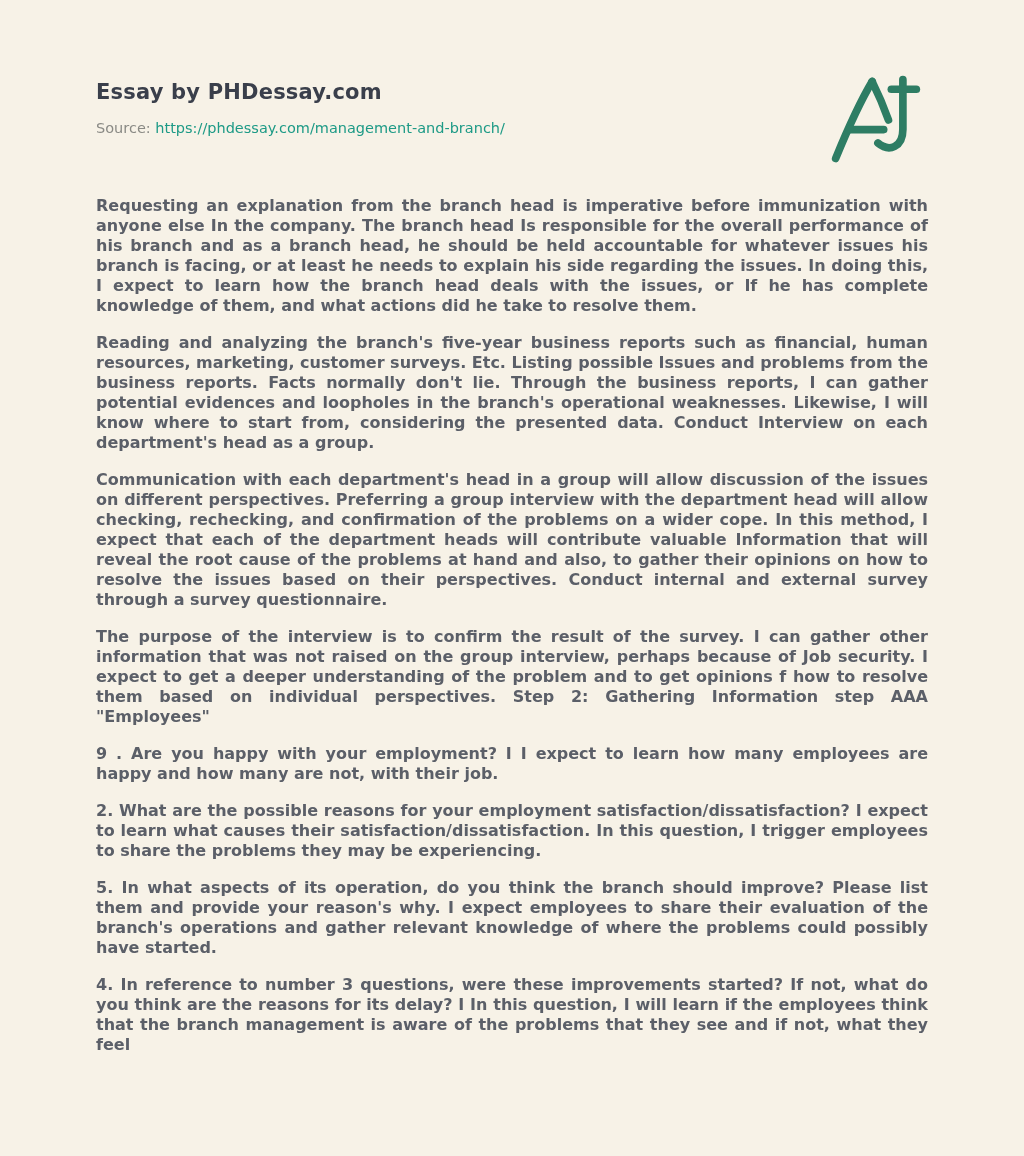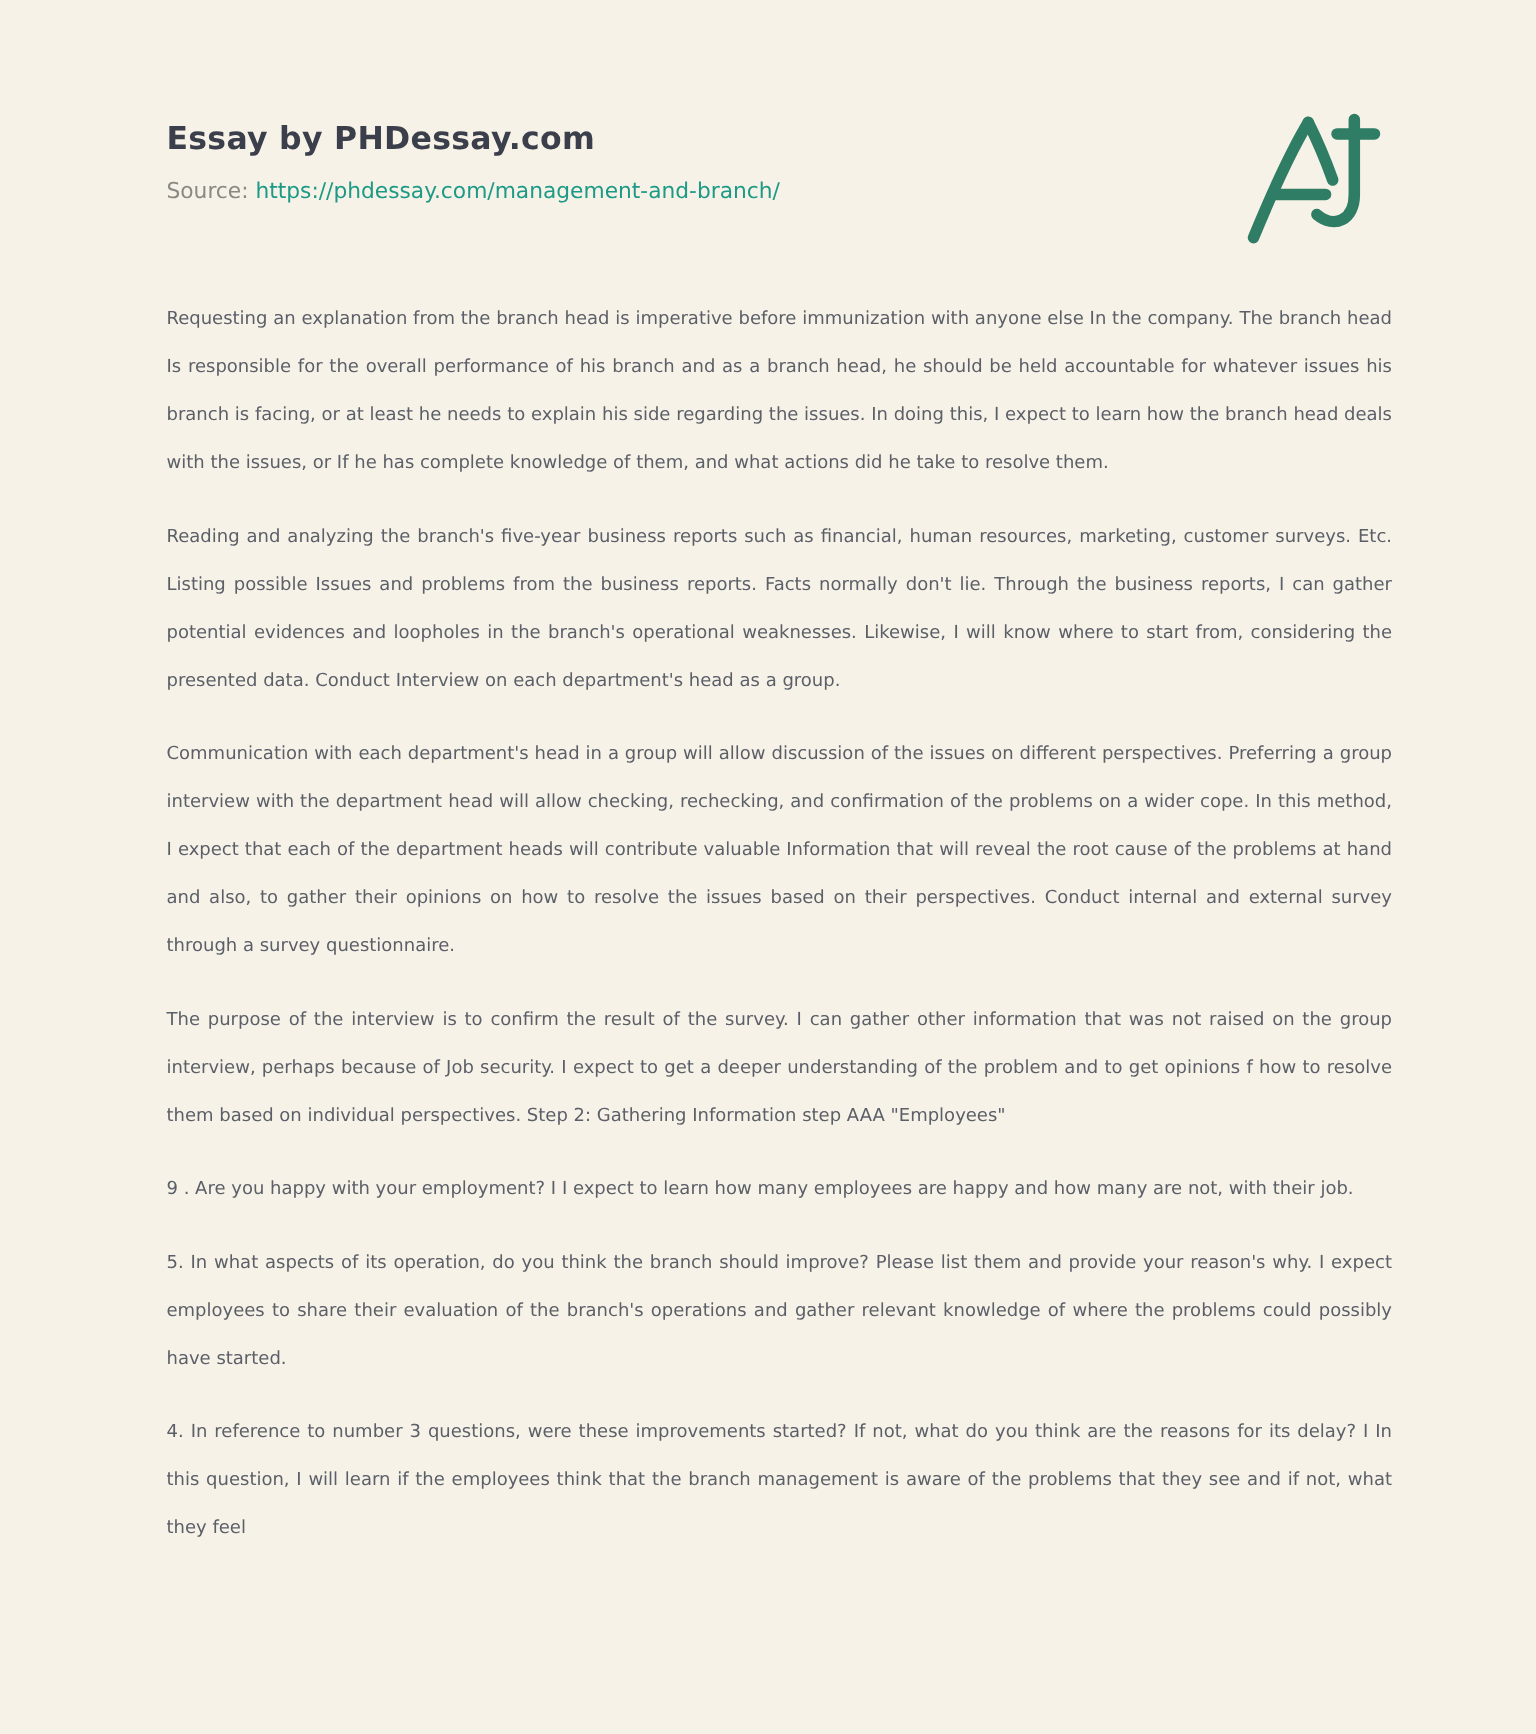--- a/index.html
+++ b/index.html
@@ -8,21 +8,20 @@
     background: #f7f2e7;
     font-family: "DejaVu Sans", "Liberation Sans", sans-serif;
   }
   .page {
     position: relative;
     width: 1024px;
     height: 1156px;
     background: #f7f2e7;
     overflow: hidden;
     box-sizing: border-box;
-    padding-left: 15px;
   }
   .inner {
     padding: 72px 96px 0 96px;
     box-sizing: border-box;
   }
   .header {
     display: flex;
     justify-content: space-between;
     align-items: flex-start;
   }
@@ -53,25 +52,26 @@
     font-size: 32px;
     font-weight: 700;
     color: #2b3040;
     letter-spacing: 0.2px;
   }
   .content {
     margin-top: 28px;
   }
   .content p.para {
     margin: 0 0 17px 0;
-    font-size: 12px;
-    line-height: 32px;
+    font-size: 16px;
+    line-height: 20px;
     color: #5b5f68;
     text-align: justify;
     text-justify: inter-word;
+    font-weight: bold;
   }
 </style>
 </head>
 <body>
 
 <div class="page">
   <div class="inner">
 
     <div class="header">
       <div class="header-left">
@@ -97,18 +97,19 @@
       </div>
     </div>
 
 
     <div class="content">
         <p class="para">Requesting an explanation from the branch head is imperative before immunization with anyone else In the company. The branch head Is responsible for the overall performance of his branch and as a branch head, he should be held accountable for whatever issues his branch is facing, or at least he needs to explain his side regarding the issues. In doing this, I expect to learn how the branch head deals with the issues, or If he has complete knowledge of them, and what actions did he take to resolve them.</p>
         <p class="para">Reading and analyzing the branch's five-year business reports such as financial, human resources, marketing, customer surveys. Etc. Listing possible Issues and problems from the business reports. Facts normally don't lie. Through the business reports, I can gather potential evidences and loopholes in the branch's operational weaknesses. Likewise, I will know where to start from, considering the presented data. Conduct Interview on each department's head as a group.</p>
         <p class="para">Communication with each department's head in a group will allow discussion of the issues on different perspectives. Preferring a group interview with the department head will allow checking, rechecking, and confirmation of the problems on a wider cope. In this method, I expect that each of the department heads will contribute valuable Information that will reveal the root cause of the problems at hand and also, to gather their opinions on how to resolve the issues based on their perspectives. Conduct internal and external survey through a survey questionnaire.</p>
         <p class="para">The purpose of the interview is to confirm the result of the survey. I can gather other information that was not raised on the group interview, perhaps because of Job security. I expect to get a deeper understanding of the problem and to get opinions f how to resolve them based on individual perspectives. Step 2: Gathering Information step AAA "Employees"</p>
         <p class="para">9 . Are you happy with your employment? I I expect to learn how many employees are happy and how many are not, with their job.</p>
+        <p class="para">2. What are the possible reasons for your employment satisfaction/dissatisfaction? I expect to learn what causes their satisfaction/dissatisfaction. In this question, I trigger employees to share the problems they may be experiencing.</p>
         <p class="para">5. In what aspects of its operation, do you think the branch should improve? Please list them and provide your reason's why. I expect employees to share their evaluation of the branch's operations and gather relevant knowledge of where the problems could possibly have started.</p>
         <p class="para">4. In reference to number 3 questions, were these improvements started? If not, what do you think are the reasons for its delay? I In this question, I will learn if the employees think that the branch management is aware of the problems that they see and if not, what they feel</p>
       </div>
 
   </div>
 </div>
 
 </body></html>

